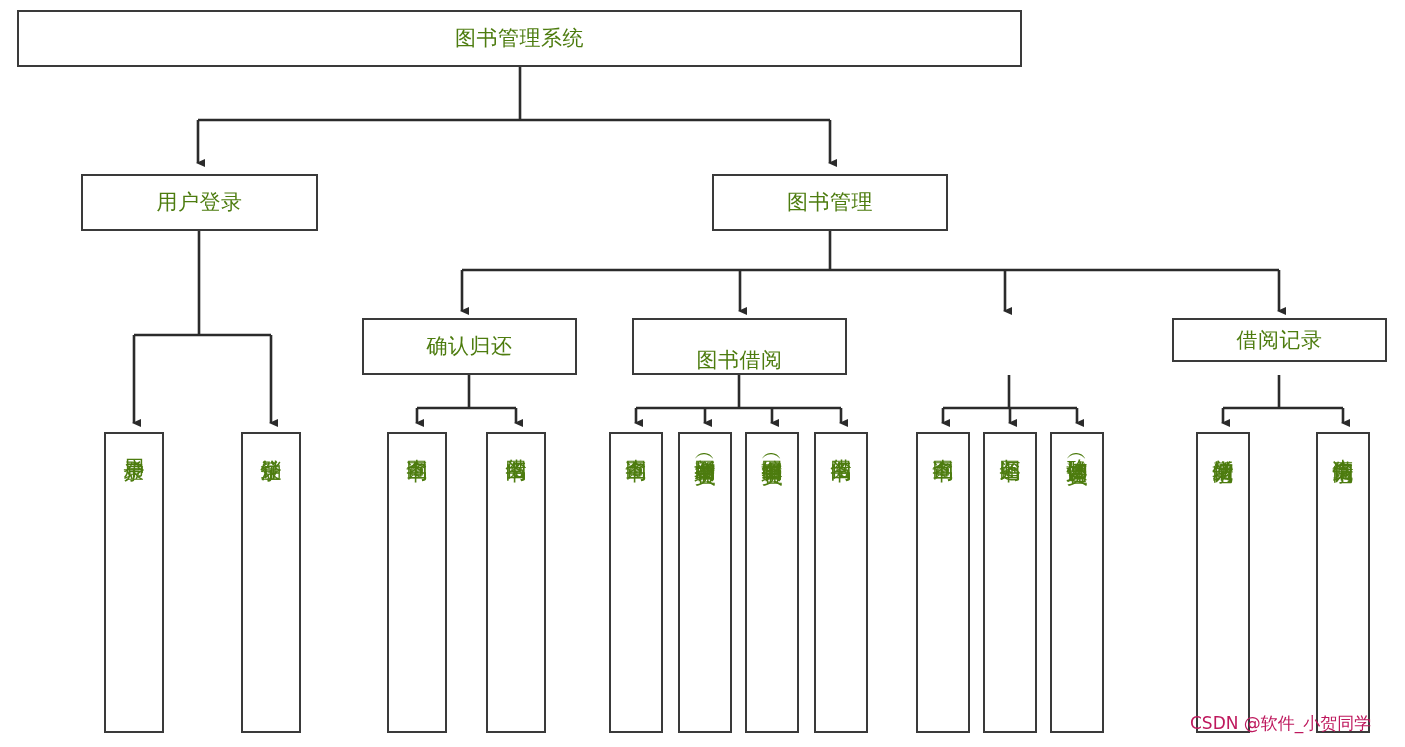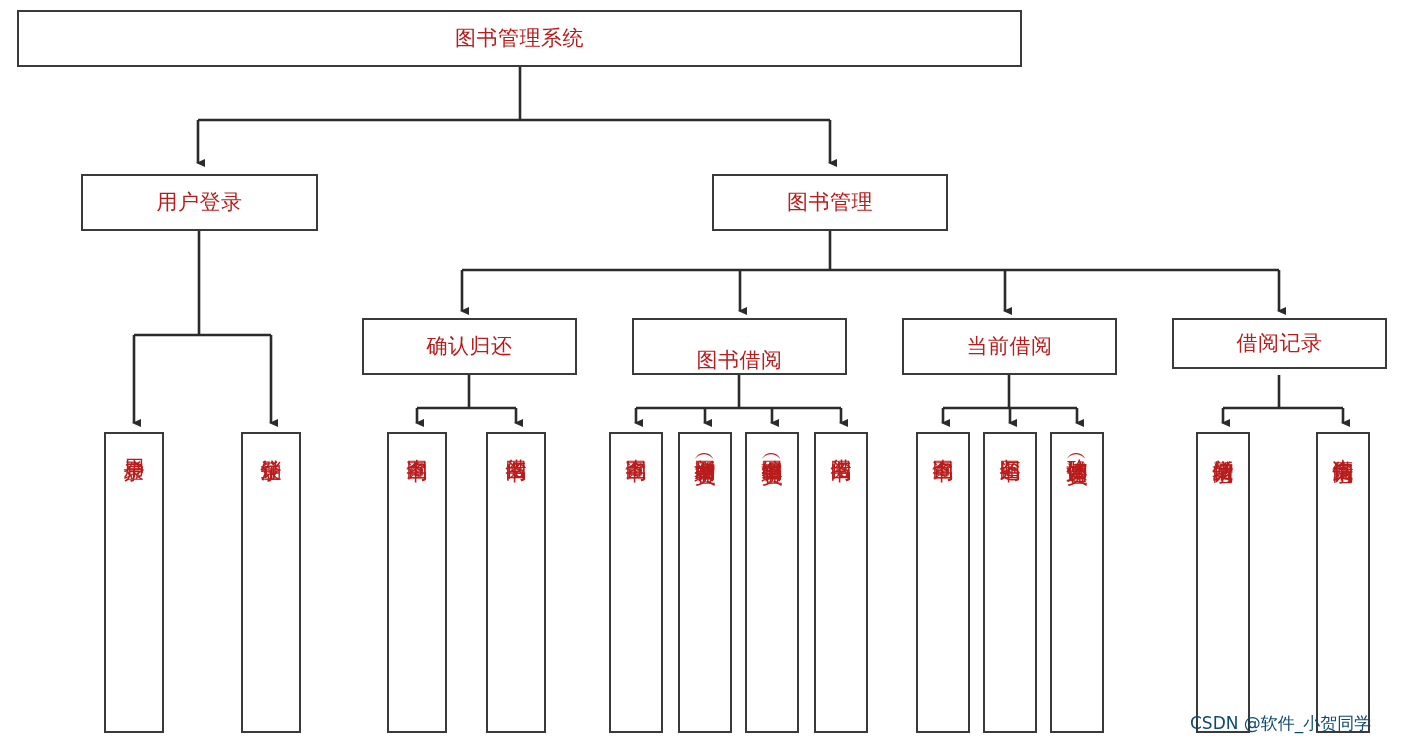--- a/index.html
+++ b/index.html
@@ -40,21 +40,21 @@
     display: flex;
     align-items: center;
     justify-content: center;
     color: #1a1a1a;
   }
 
   .node-label {
     display: block;
     text-align: center;
     line-height: 1.18;
-    color: #b91c1c;
+    color: #4d7c0f;
     white-space: nowrap;
   }
 
   
   .node.h-node .node-label {
     font-size: 21px;
     letter-spacing: 0.5px;
   }
   .node.root .node-label {
     font-size: 21px;
@@ -73,21 +73,21 @@
     line-height: 1.05;
     letter-spacing: 1px;
     white-space: nowrap;
   }
 
   .watermark {
     position: absolute;
     left: 1190px;
     top: 712px;
     font-size: 17px;
-    color: #0c4a6e;
+    color: #be185d;
     white-space: nowrap;
     font-family: "DejaVu Sans", "Liberation Sans", sans-serif;
   }
 </style>
 </head>
 <body>
 
 <div id="diagram-canvas">
 
   <svg class="connector-layer" viewBox="0 0 1405 747" width="1405" height="747" xmlns="http://www.w3.org/2000/svg">
@@ -153,25 +153,22 @@
   </div>
 
   <div class="node h-node" style="left:362px; top:318px; width:215px; height:57px;">
     <span class="node-label">确认归还</span>
   </div>
 
   <div class="node h-node" style="left:632px; top:318px; width:215px; height:57px;align-items:flex-end;">
     <span class="node-label">图书借阅</span>
   </div>
 
-  <div class="node h-node" style="left:902px; top:318px; width:215px; height:57px;">
-    <span class="node-label">当前借阅</span>
-  </div>
-
-  <div class="node h-node" style="left:1172px; top:318px; width:215px; height:51px;">
+
+  <div class="node h-node" style="left:1172px; top:318px; width:215px; height:44px;">
     <span class="node-label">借阅记录</span>
   </div>
 
   <div class="node v-node" style="left:104px; top:432px; width:60px; height:301px;">
     <span class="node-label">用户登录</span>
   </div>
 
   <div class="node v-node" style="left:241px; top:432px; width:60px; height:301px;">
     <span class="node-label">注销登录</span>
   </div>

